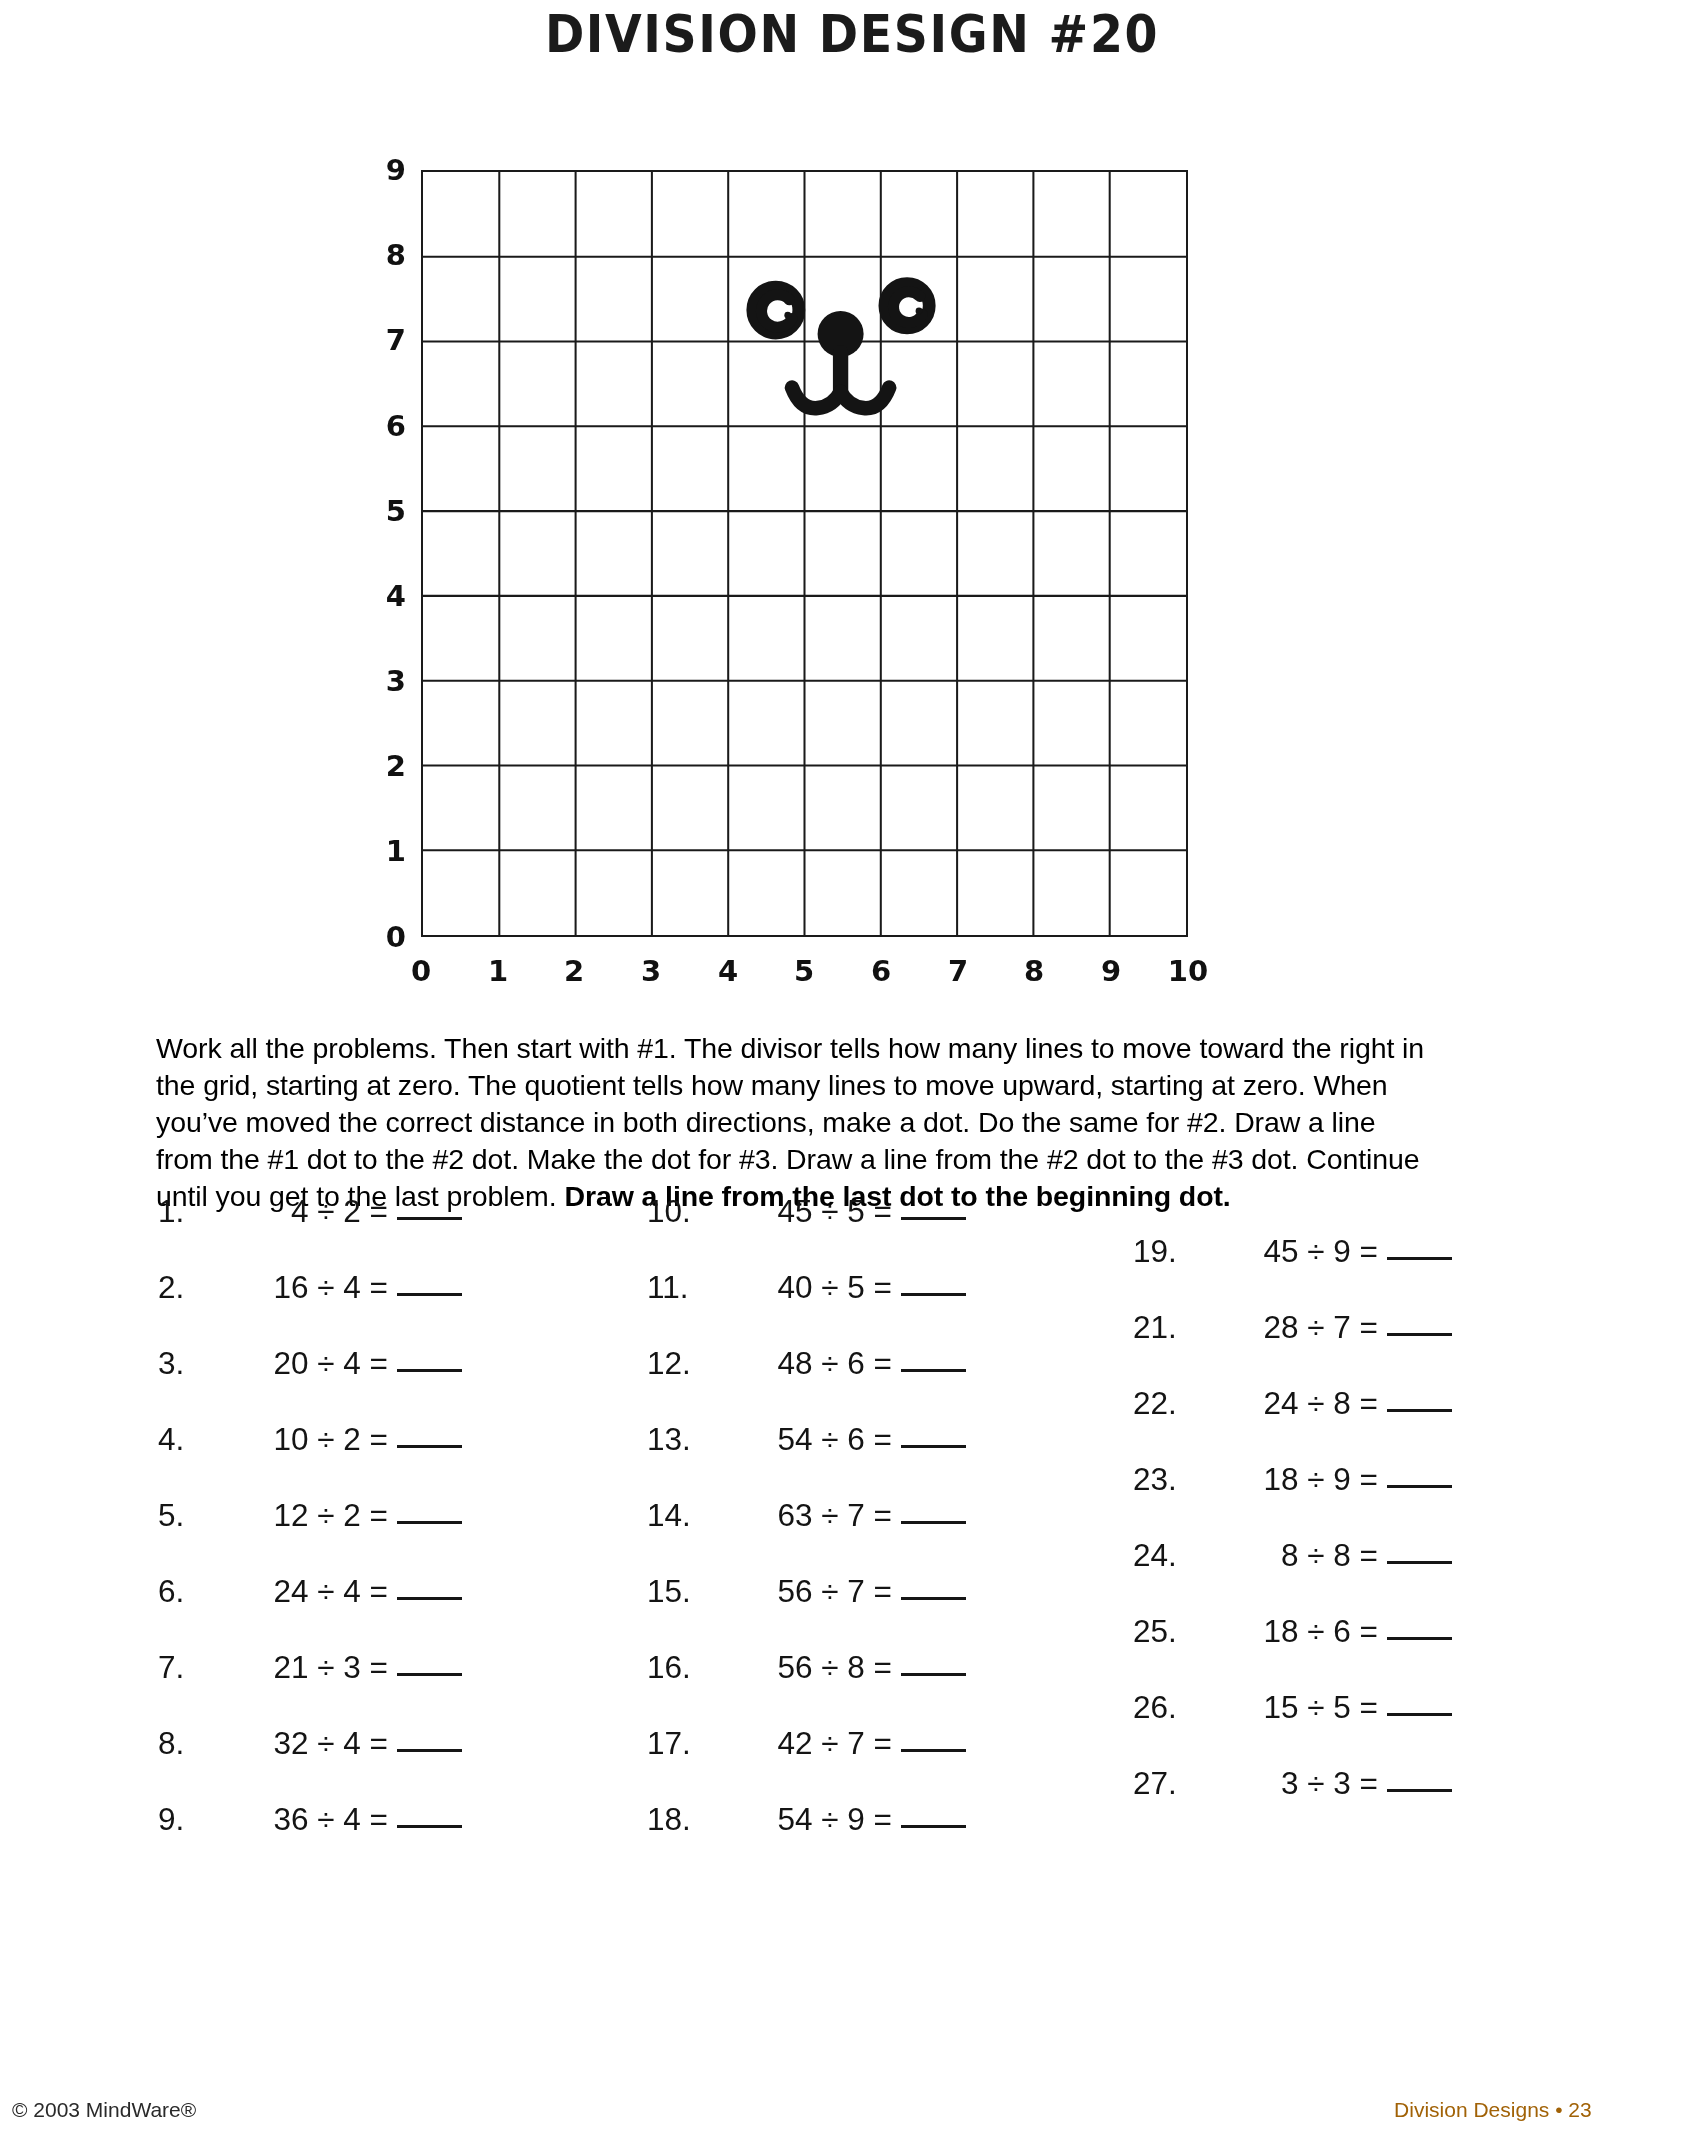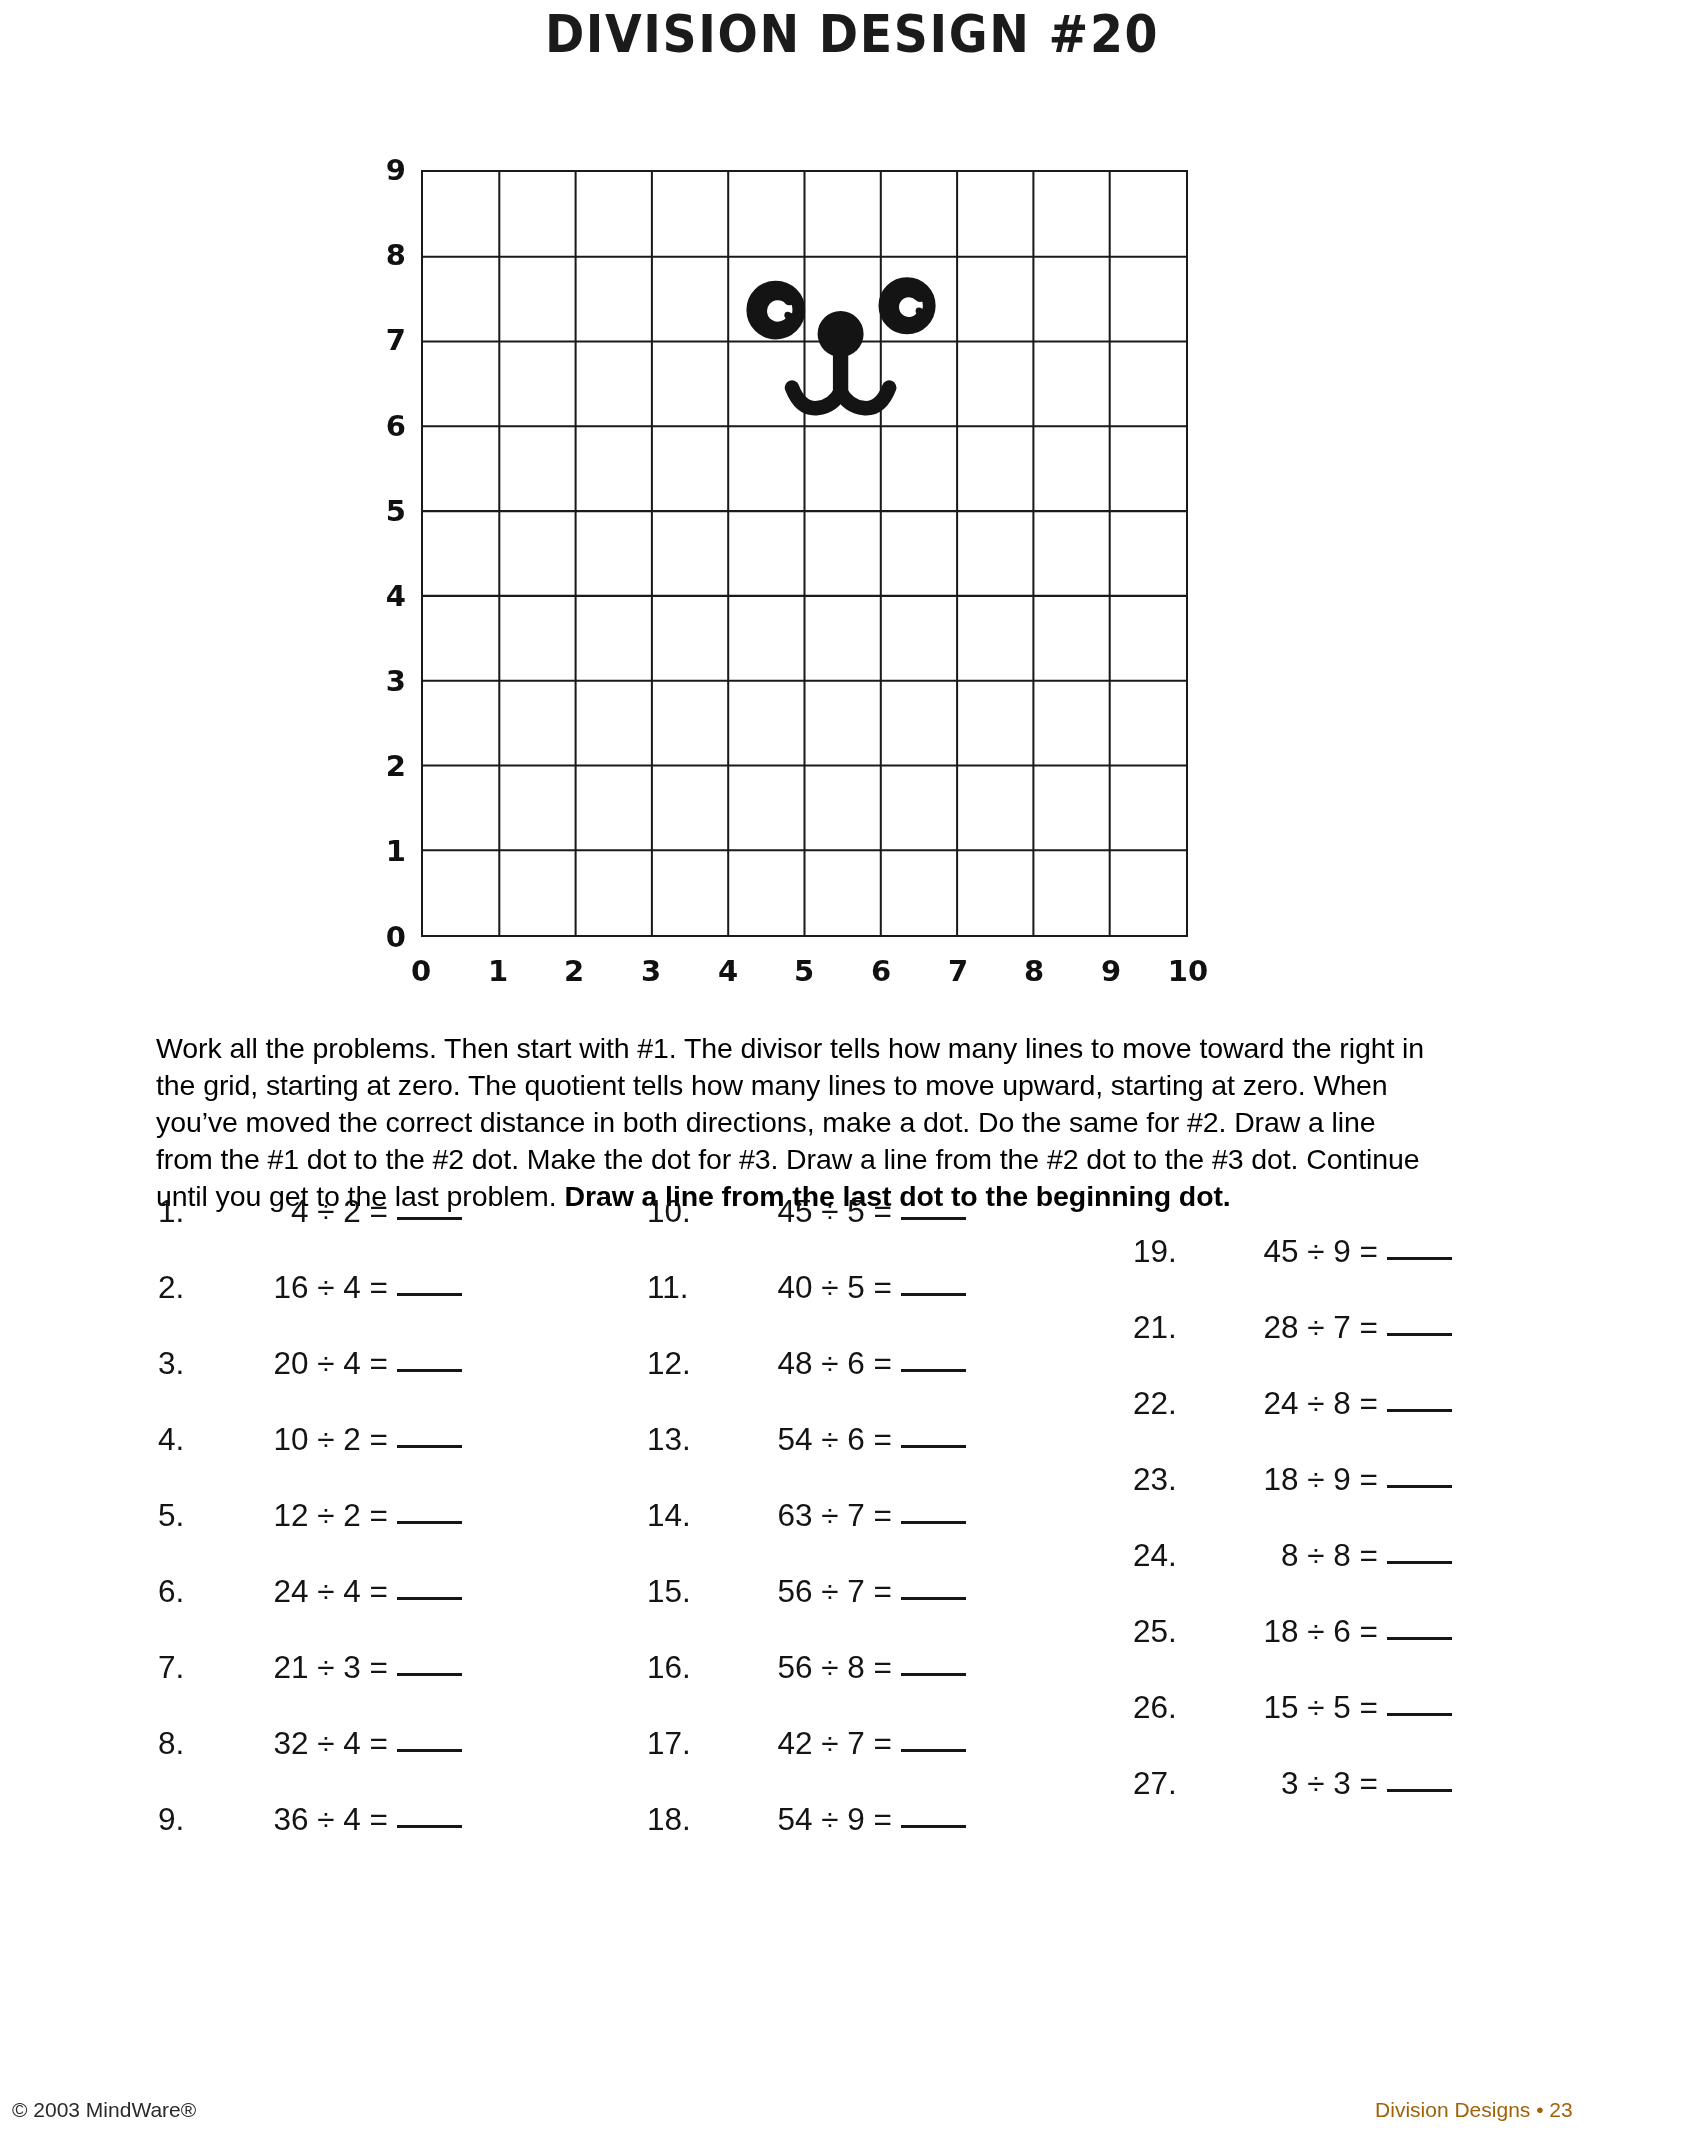--- a/index.html
+++ b/index.html
@@ -164,20 +164,21 @@
     top: -1.7px;
   }
 
   
   #footer {
     position: absolute;
     left: 0;
     bottom: 15.3px;
     width: 1588px;
     height: 34px;
+    padding-left: 19px;
   }
   #footer-copyright {
     position: absolute;
     left: 12px;
     top: 0;
     font-size: 21px;
     color: #2a2a2a;
     font-family: "Liberation Sans", sans-serif;
   }
   #footer-page {

